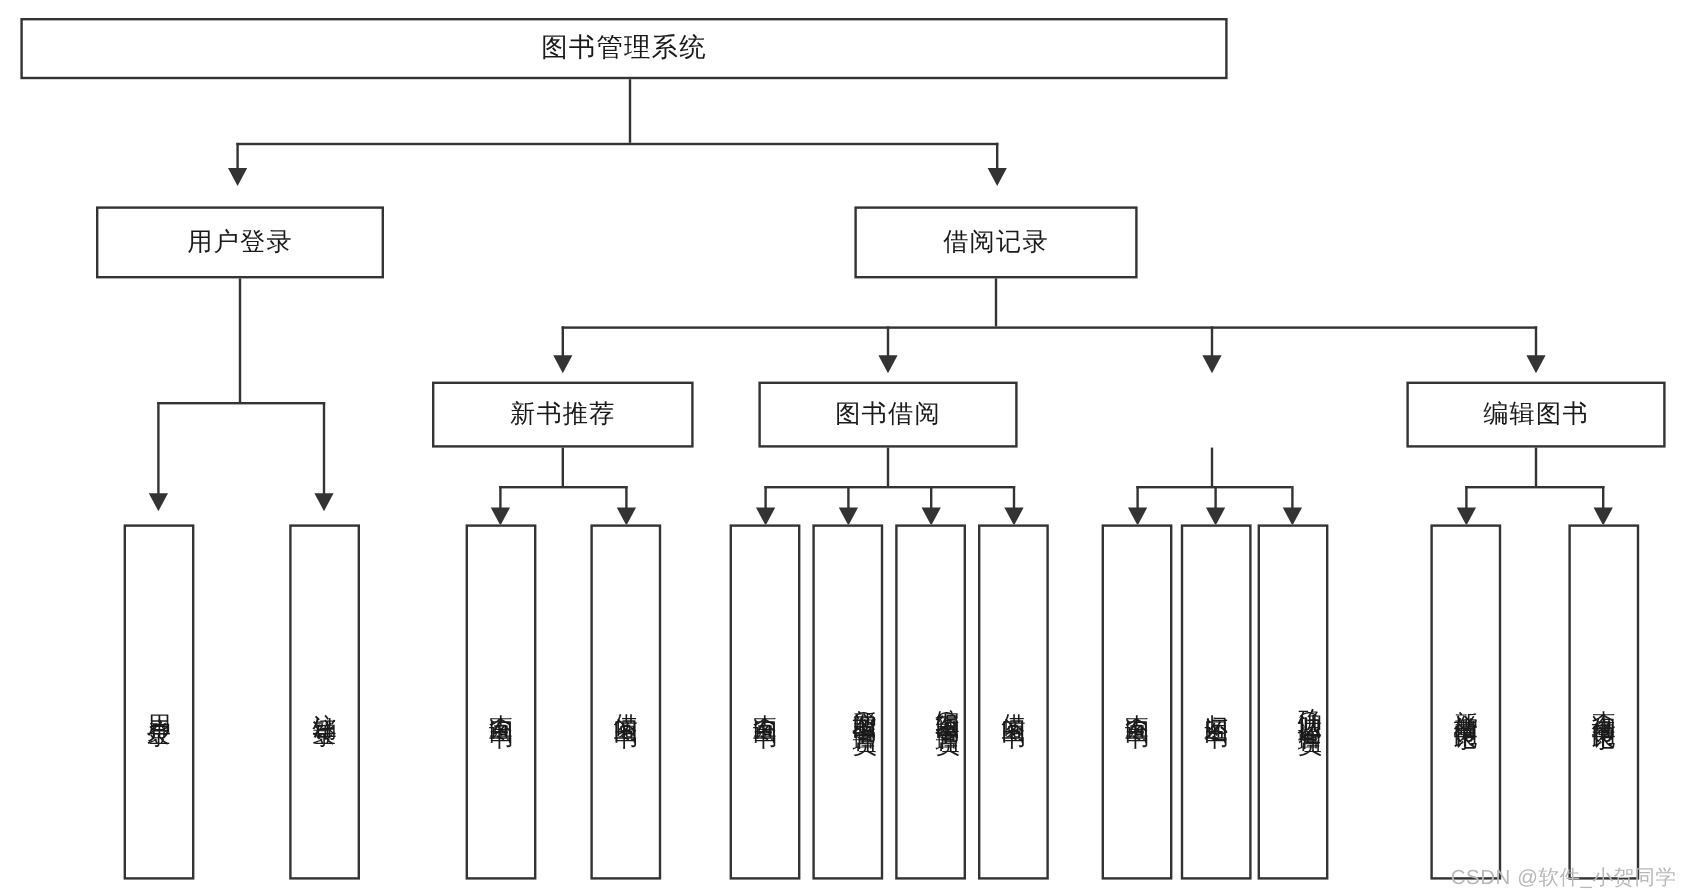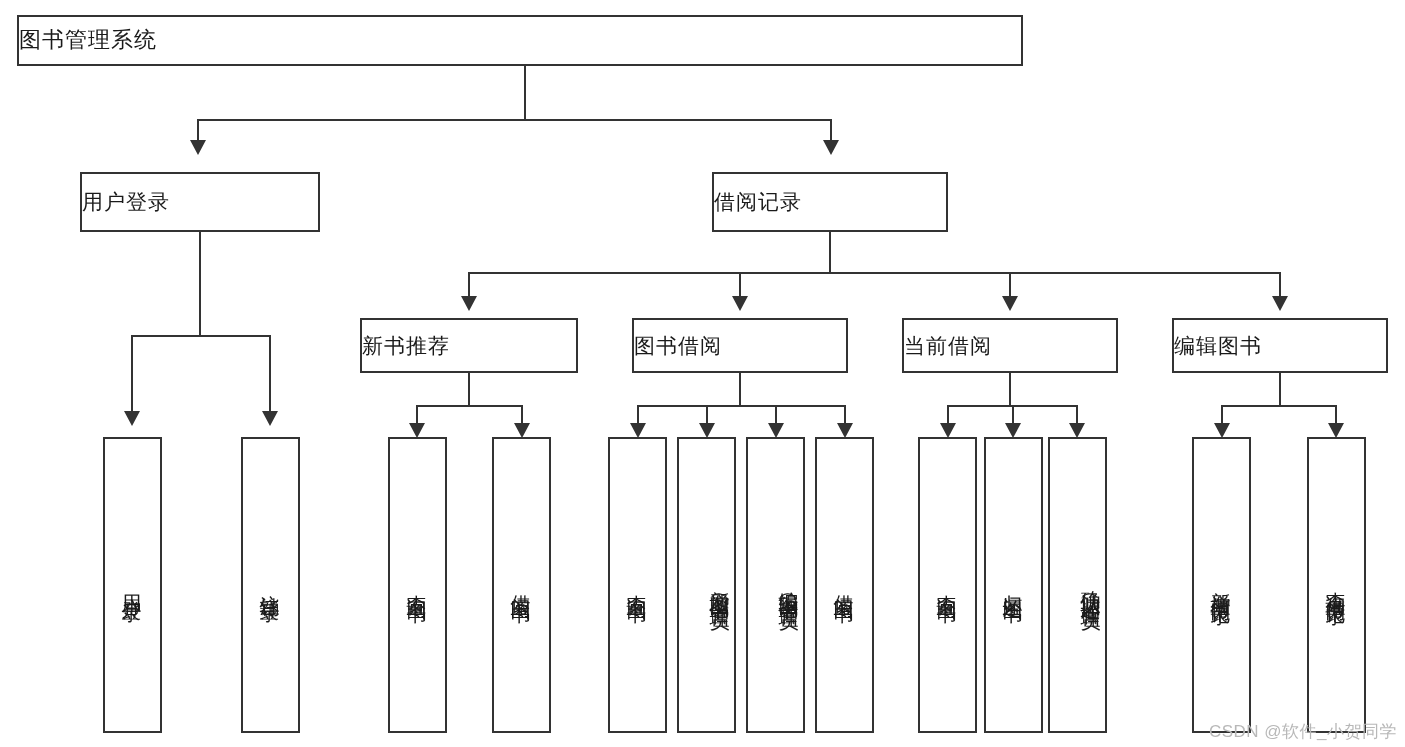--- a/index.html
+++ b/index.html
@@ -17,20 +17,21 @@
     background: #ffffff;
     overflow: hidden;
   }
   .node {
     position: absolute;
     box-sizing: border-box;
     border: 2px solid #333333;
     background: #ffffff;
     display: flex;
     align-items: center;
+    justify-content: center;
     color: #1a1a1a;
   }
   .node.h {
     font-size: 21px;
     letter-spacing: 1px;
     line-height: 1.2;
   }
   .node.root {
     font-size: 22px;
   }
@@ -119,23 +120,20 @@
   <div class="arrow" style="left:1002px; top:296px;"></div>
   <div class="line vline" style="left:1279px; top:272px; width:2px; height:30px;"></div>
   <div class="arrow" style="left:1272px; top:296px;"></div>
 
   <div class="node h" style="left:360px; top:318px; width:218px; height:55px;">
     <span>新书推荐</span>
   </div>
   <div class="node h" style="left:632px; top:318px; width:216px; height:55px;">
     <span>图书借阅</span>
   </div>
-  <div class="node h" style="left:902px; top:318px; width:216px; height:55px;">
-    <span>当前借阅</span>
-  </div>
   <div class="node h" style="left:1172px; top:318px; width:216px; height:55px;">
     <span>编辑图书</span>
   </div>
 
   <div class="line vline" style="left:468px; top:373px; width:2px; height:32px;"></div>
   <div class="line hline" style="left:416px; top:405px; width:107px; height:2px;"></div>
   <div class="line vline" style="left:416px; top:405px; width:2px; height:26px;"></div>
   <div class="arrow" style="left:409px; top:423px;"></div>
   <div class="line vline" style="left:521px; top:405px; width:2px; height:26px;"></div>
   <div class="arrow" style="left:514px; top:423px;"></div>

